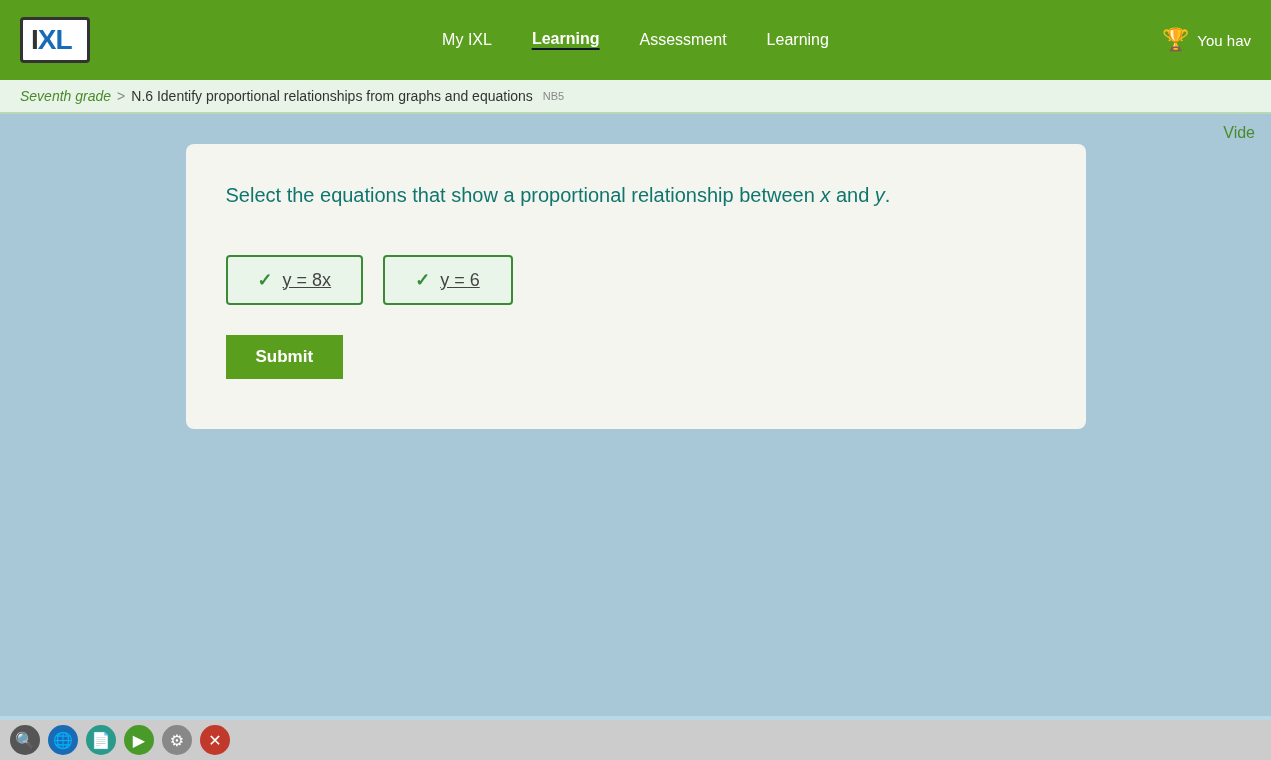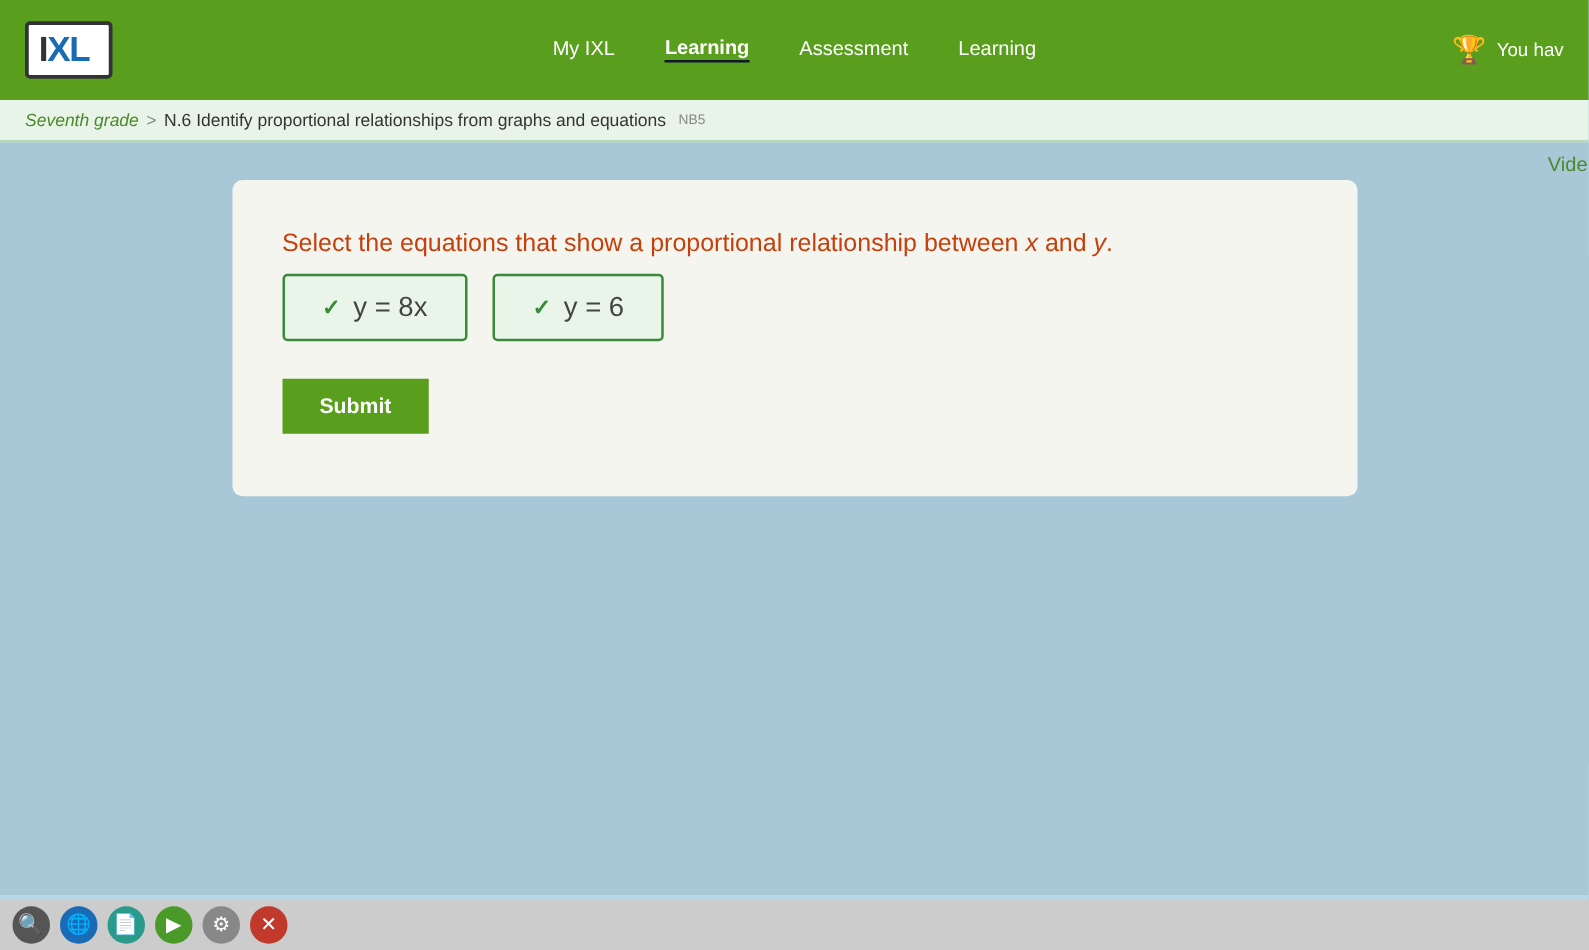--- a/index.html
+++ b/index.html
@@ -94,40 +94,40 @@
       background: #a8c8d8;
       min-height: calc(760px - 80px - 38px - 40px);
       padding: 20px;
       position: relative;
     }
 
     
     #video-link {
       position: absolute;
       top: 10px;
-      right: 1px;
+      right: 16px;
       color: #4a8a2a;
       font-size: 16px;
       cursor: pointer;
     }
 
     
     #question-card {
       background: #f5f5f0;
       border-radius: 8px;
       padding: 40px 40px 50px 40px;
       max-width: 900px;
       margin: 10px auto 0 auto;
       position: relative;
     }
 
     #question-text {
       font-size: 20px;
-      color: #c2410c;
-      margin-bottom: 12px;
+      color: #0f766e;
+      margin-bottom: 48px;
       font-weight: 400;
     }
     #question-text em {
       font-style: italic;
     }
 
     
     #options-row {
       display: flex;
       gap: 20px;
@@ -151,22 +151,23 @@
     .option-box.selected {
       background: #e8f5e8;
       border-color: #3a8a3a;
     }
     .checkmark {
       color: #3a8a3a;
       font-size: 18px;
       font-weight: bold;
     }
     .option-label {
-      font-size: 22px;
+      font-size: 18px;
       color: #444;
+      text-decoration: underline;
     }
 
     
     #submit-btn {
       background: #5a9e1e;
       color: #fff;
       border: none;
       border-radius: 0;
       padding: 12px 30px;
       font-size: 17px;

